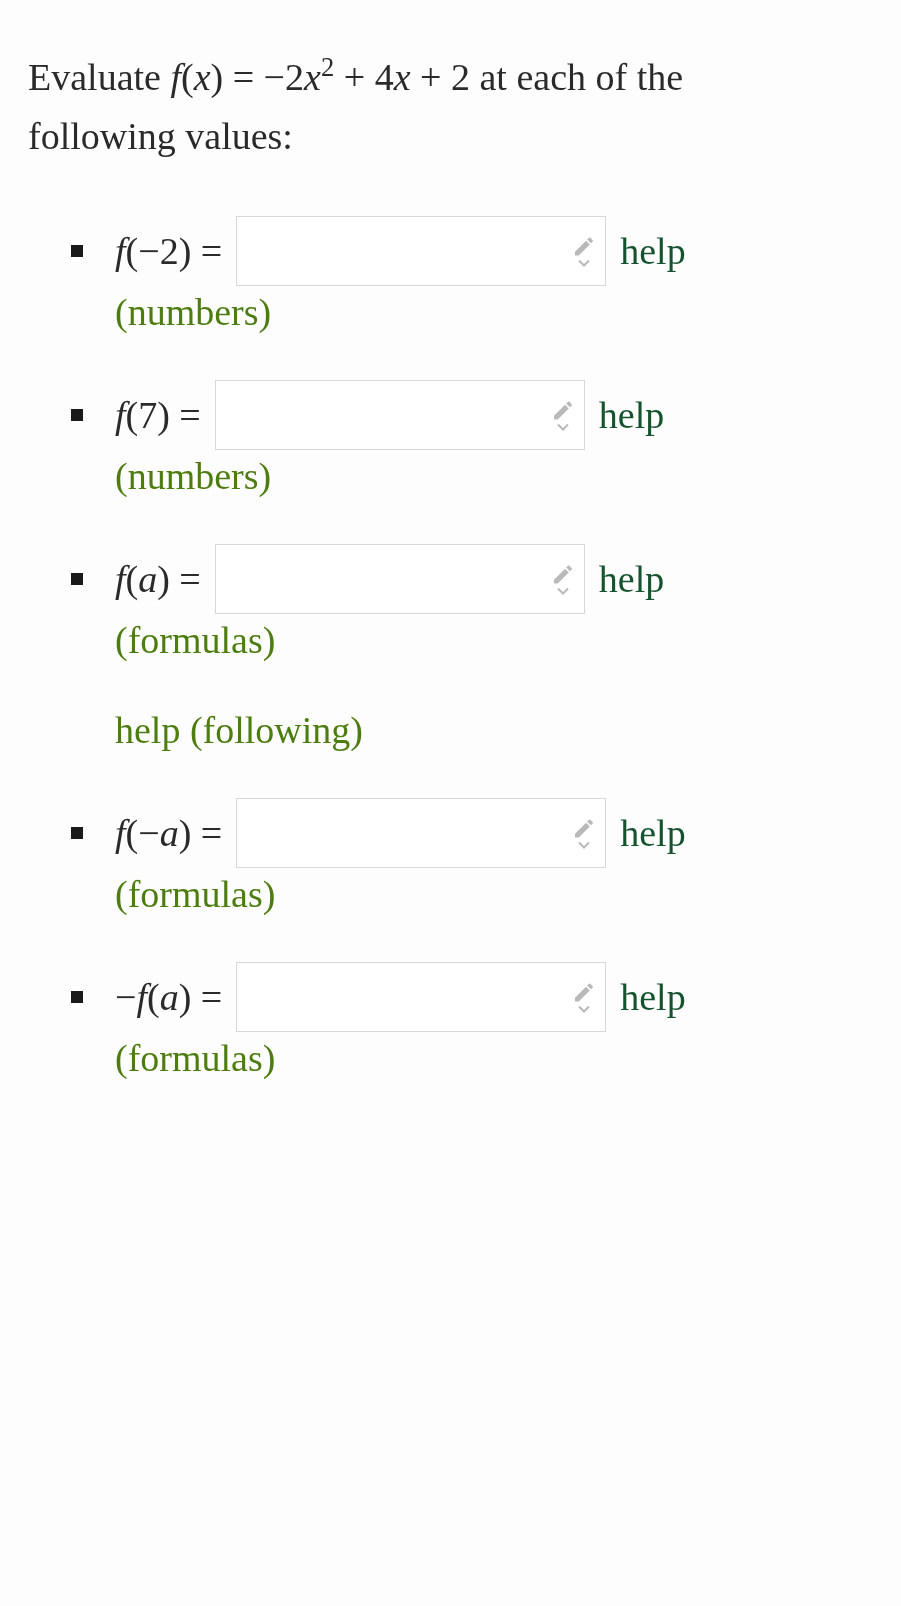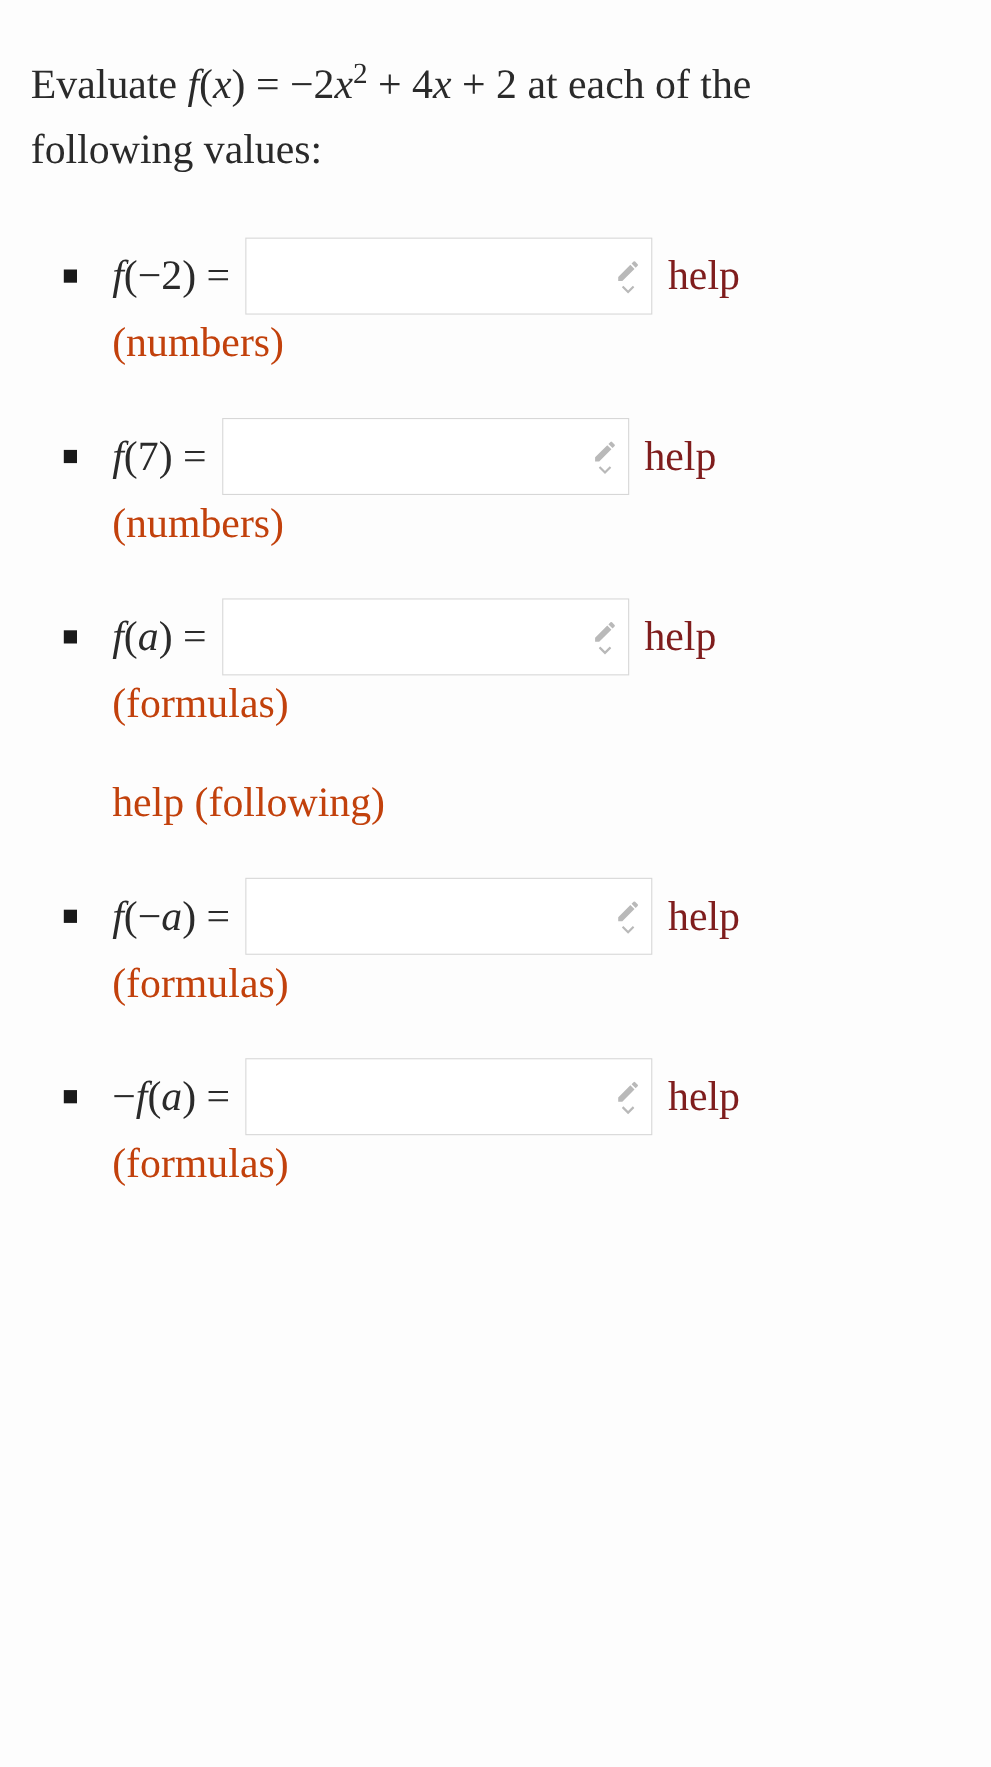--- a/index.html
+++ b/index.html
@@ -17,21 +17,21 @@
   }
   .prompt {
     line-height: 1.55;
     margin-bottom: 50px;
   }
   .math-ital { font-style: italic; font-family: 'Latin Modern', Georgia, serif; }
   .sup { font-size: 0.7em; vertical-align: super; line-height: 0; }
   ul.items {
     list-style: none;
     padding: 0 0 0 28px;
-    margin: 2px;
+    margin: 15px;
   }
   ul.items > li {
     margin-bottom: 46px;
   }
   .row {
     display: flex;
     align-items: center;
     flex-wrap: wrap;
     gap: 8px 14px;
   }
@@ -66,27 +66,27 @@
     transform: translateY(-50%);
     display: inline-flex;
     flex-direction: column;
     align-items: center;
     gap: 1px;
     color: #b9b9b9;
     pointer-events: none;
   }
   .pencil svg { display: block; }
   .help-link {
-    color: #7f1d1d;
+    color: #14532d;
     white-space: nowrap;
   }
   .help-below {
     margin-left: 44px;
     margin-top: 4px;
-    color: #c2410c;
+    color: #4d7c0f;
   }
 </style>
 </head>
 <body>
 
 <div class="page">
 
   <div class="prompt">
     <span>Evaluate </span><span><span class="math-ital">f</span>(<span class="math-ital">x</span>) = −2<span class="math-ital">x</span><span class="sup">2</span> + 4<span class="math-ital">x</span> + 2</span><span> at each of the following values:</span>
   </div>

